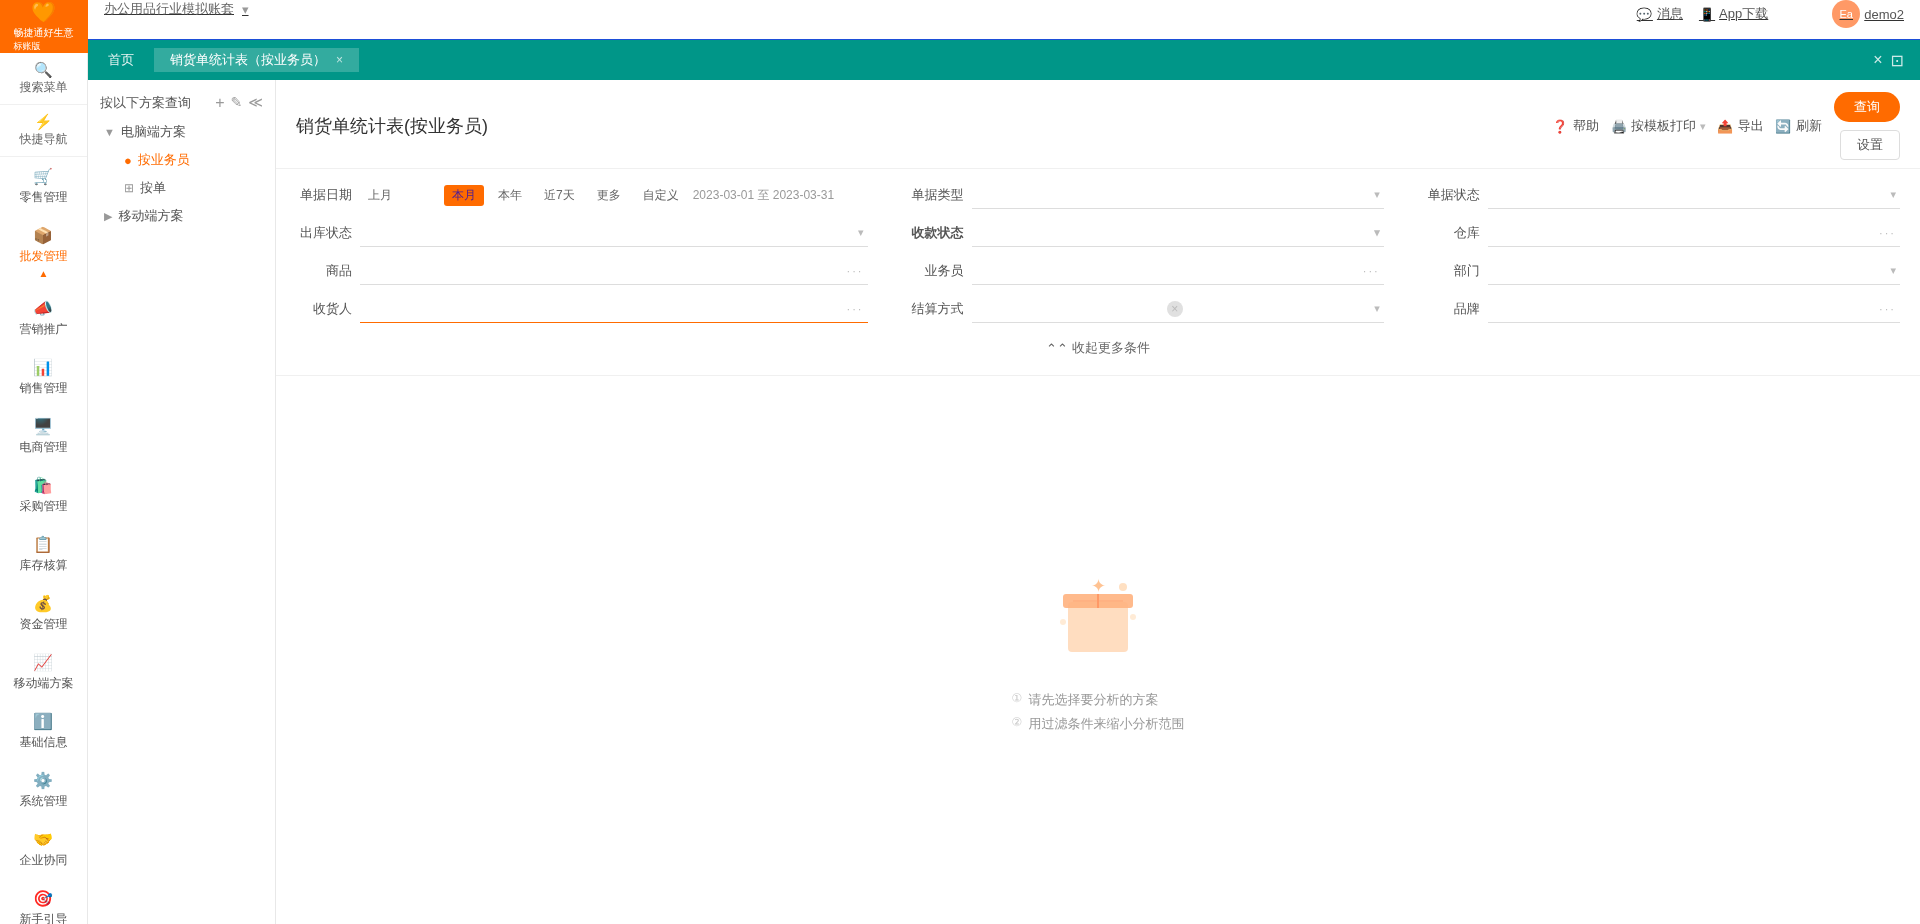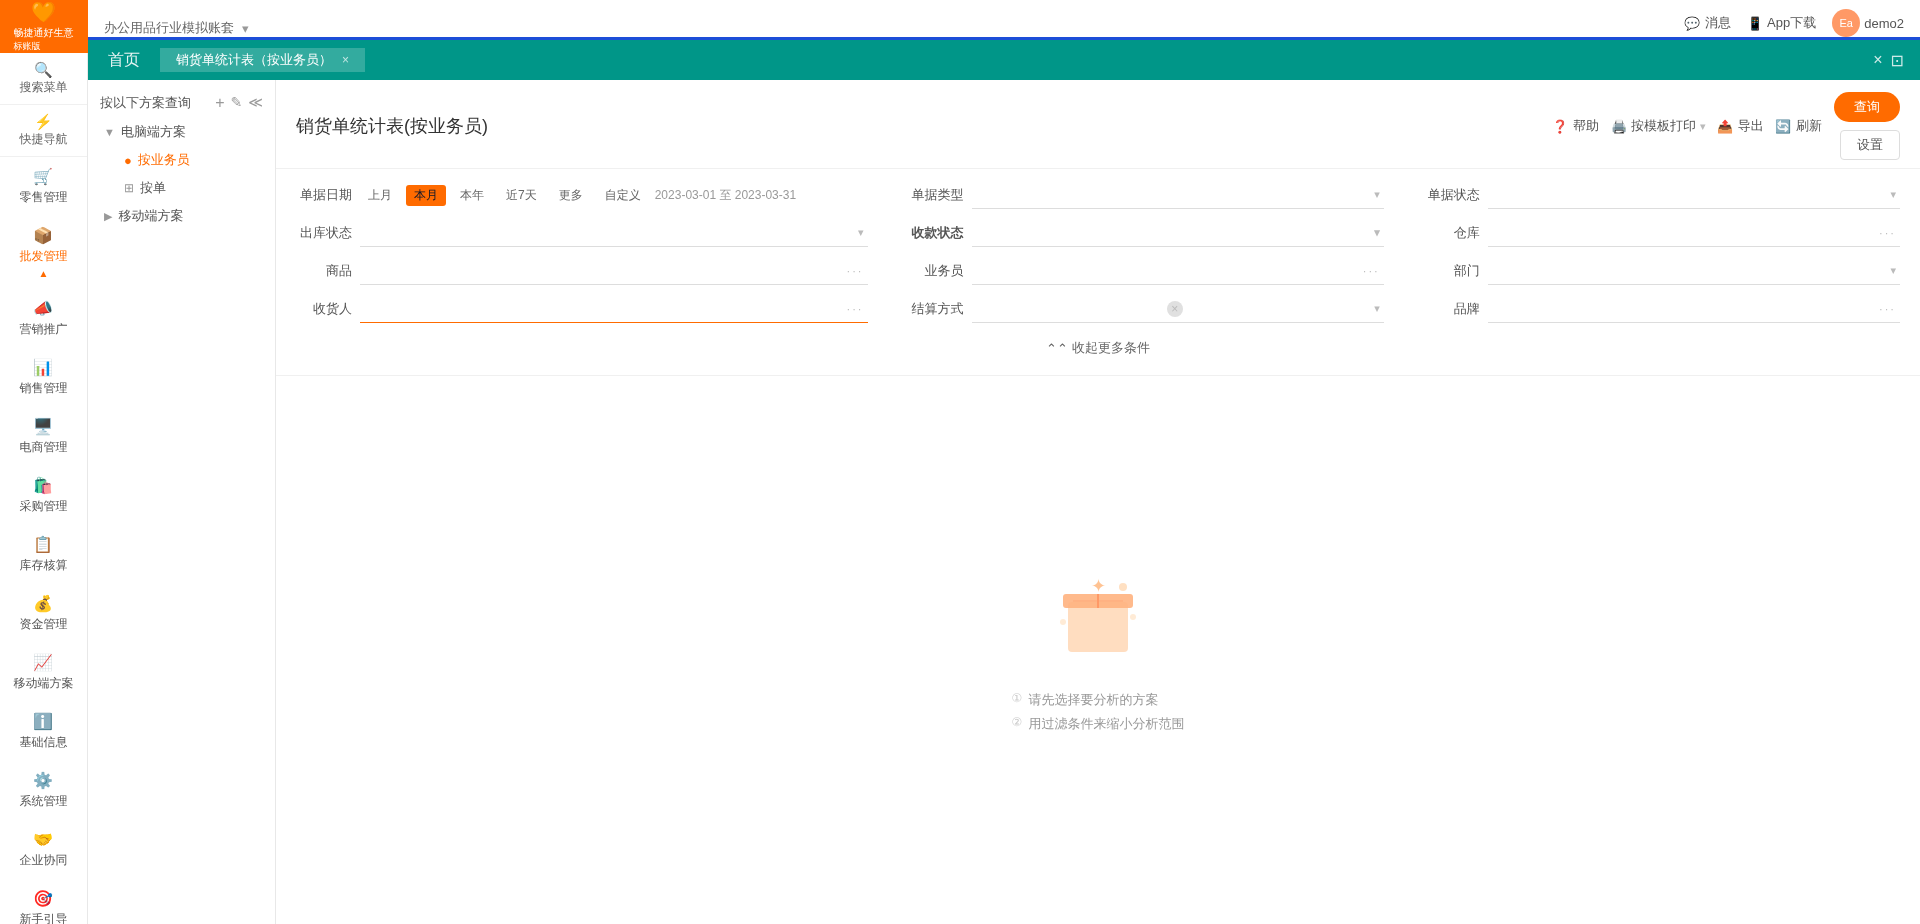--- a/index.html
+++ b/index.html
@@ -12,32 +12,32 @@
     .sidebar-search { padding: 8px 0; width: 100%; text-align: center; color: #666; font-size: 12px; cursor: pointer; border-bottom: 1px solid #f0f0f0; }
     .sidebar-nav { padding: 8px 0; width: 100%; text-align: center; color: #666; font-size: 12px; cursor: pointer; border-bottom: 1px solid #f0f0f0; }
     .sidebar-item { width: 100%; padding: 10px 0; text-align: center; color: #555; font-size: 12px; cursor: pointer; display: flex; flex-direction: column; align-items: center; gap: 3px; }
     .sidebar-item .item-icon { font-size: 16px; }
     .sidebar-item.active { color: #ff6b00; }
 
     
     .main { flex: 1; display: flex; flex-direction: column; overflow: hidden; }
 
     
-    .topbar { height: 40px; background: #fff; border-bottom: 3px solid #1d4ed8; display: flex; align-items: flex-end; padding: 0 16px; justify-content: space-between; flex-shrink: 0; }
+    .topbar { height: 40px; background: #fff; border-bottom: 1px solid #1d4ed8; display: flex; align-items: flex-start; padding: 0 16px; justify-content: space-between; flex-shrink: 0; text-decoration: underline; }
     .topbar-left { display: flex; align-items: center; gap: 8px; color: #666; font-size: 13px; }
     .topbar-right { display: flex; align-items: center; gap: 16px; color: #555; font-size: 13px; }
     .topbar-right-item { display: flex; align-items: center; gap: 4px; cursor: pointer; }
-    .avatar { width: 28px; height: 28px; border-radius: 50%; background: #ff9966; display: flex; align-items: center; justify-content: center; color: white; font-size: 11px; }
+    .avatar { width: 28px; height: 28px; border-radius: 50%; background: #ff9966; display: flex; align-items: center; justify-content: center; color: white; font-size: 11px; margin-left: 48px; }
 
     
     .tabs { height: 40px; background: #009688; display: flex; align-items: center; padding: 0 0; flex-shrink: 0; }
     .tab { padding: 0 16px; height: 24px; display: flex; align-items: center; gap: 6px; color: rgba(255,255,255,0.8); cursor: pointer; font-size: 13px; }
     .tab.active { background: rgba(255,255,255,0.2); color: #fff; }
     .tab-close { font-size: 12px; color: rgba(255,255,255,0.7); margin-left: 4px; cursor: pointer; }
-    .tab-home { padding: 0 20px; color: rgba(255,255,255,0.9); cursor: pointer; font-size: 16px; height: 55px; display: flex; align-items: center; }
+    .tab-home { padding: 0 20px; color: rgba(255,255,255,0.9); cursor: pointer; font-size: 13px; height: 55px; display: flex; align-items: center; }
 
     
     .content { flex: 1; display: flex; overflow: hidden; background: #f0f2f5; }
 
     
     .left-panel { width: 188px; background: #fff; border-right: 1px solid #e8e8e8; padding: 8px 0; flex-shrink: 0; overflow-y: auto; }
     .left-panel-header { padding: 6px 12px; display: flex; align-items: center; justify-content: space-between; color: #555; font-size: 13px; }
     .left-panel-header-actions { display: flex; gap: 6px; color: #999; }
     .left-panel-header-actions span { cursor: pointer; font-size: 14px; }
     .left-panel-tree { padding: 0; }
@@ -67,21 +67,21 @@
     .filter-input.has-value { border-bottom-color: #ff6b00; }
     .filter-input .input-placeholder { color: #bbb; }
     .filter-input .input-dots { color: #bbb; font-size: 11px; letter-spacing: 2px; cursor: pointer; }
     .filter-input .input-arrow { color: #bbb; font-size: 11px; cursor: pointer; }
     .filter-input .input-clear { color: #bbb; font-size: 12px; cursor: pointer; background: #e0e0e0; border-radius: 50%; width: 16px; height: 16px; display: flex; align-items: center; justify-content: center; }
     .filter-separator { width: 40px; }
 
     
     .date-filter { display: flex; align-items: center; gap: 6px; flex: 1; }
     .date-tab { padding: 2px 8px; font-size: 12px; color: #666; cursor: pointer; border-radius: 3px; }
-    .date-tab.active { background: #ff6b00; color: #0f172a; border-radius: 3px; }
+    .date-tab.active { background: #ff6b00; color: #4c1d95; border-radius: 3px; margin-left: 38px; }
     .date-range { font-size: 12px; color: #999; }
 
     
     .collapse-row { text-align: center; padding: 6px; }
     .collapse-btn { color: #666; font-size: 13px; cursor: pointer; display: inline-flex; align-items: center; gap: 4px; }
 
     
     .empty-state { flex: 1; display: flex; align-items: center; justify-content: center; flex-direction: column; gap: 16px; }
     .empty-text { text-align: left; }
     .empty-text p { color: #999; font-size: 13px; margin-bottom: 6px; display: flex; align-items: flex-start; gap: 6px; }

